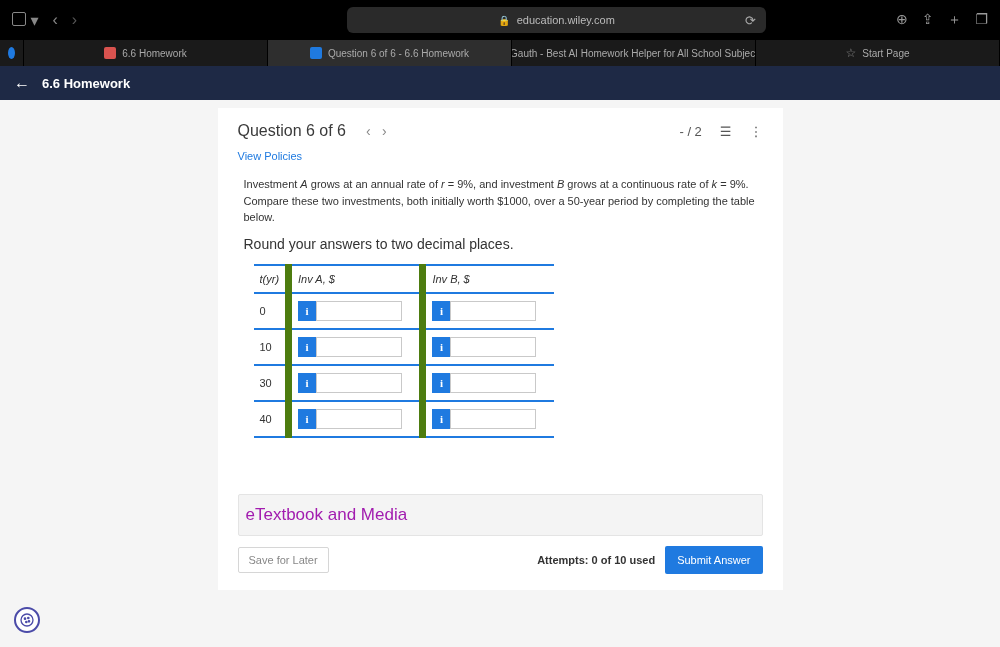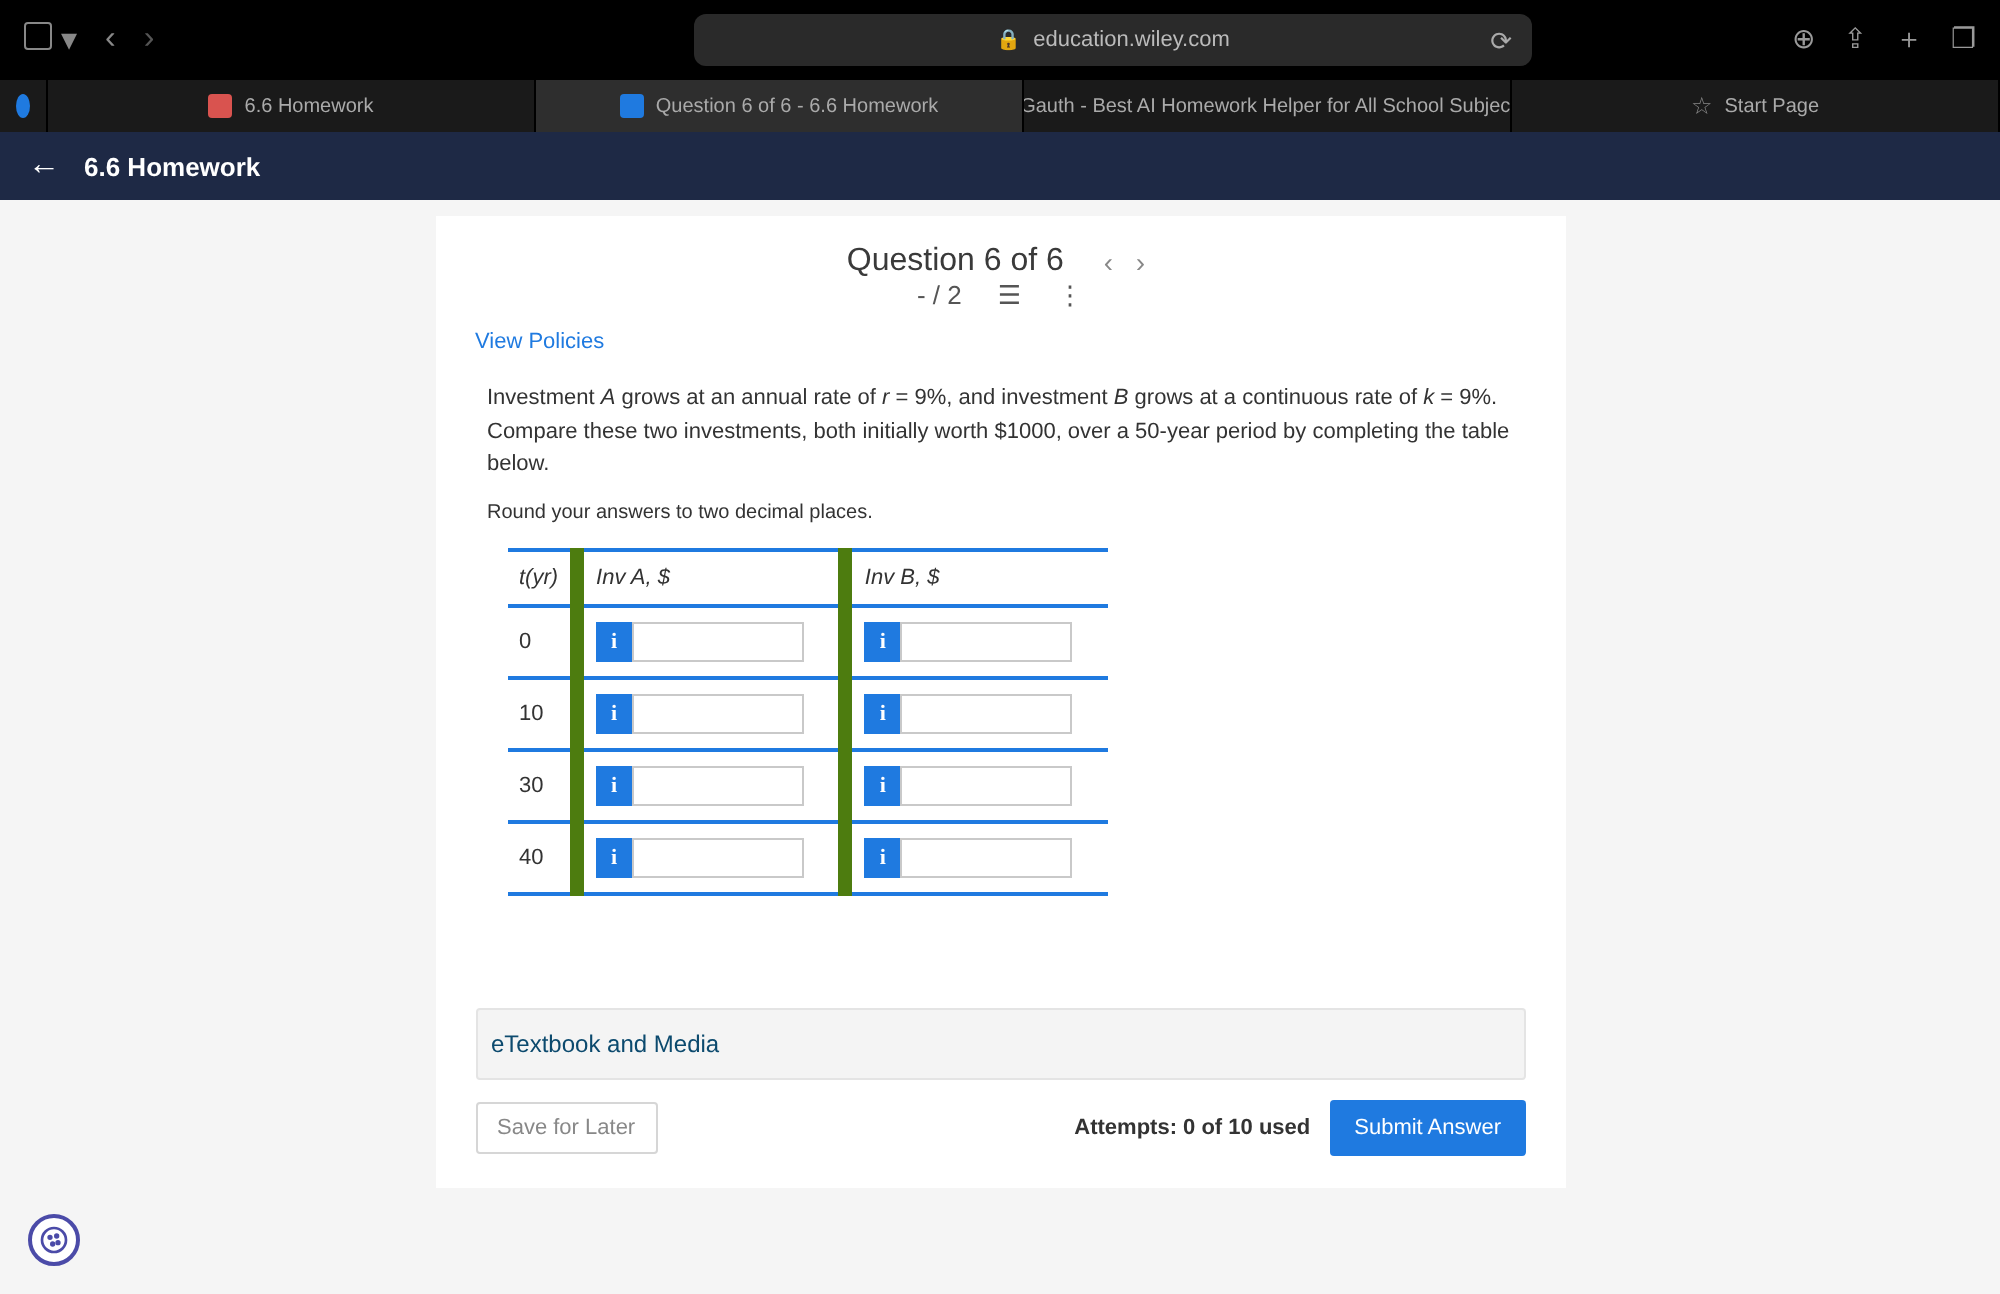--- a/index.html
+++ b/index.html
@@ -90,31 +90,30 @@
   width: 565px;
   padding: 14px 20px 16px 20px;
   font-size: 12px;
   color: #333;
 }
 .qheader {
   display: flex;
   align-items: center;
   justify-content: space-between;
   margin-bottom: 10px;
-  flex-direction: column;
 }
 .qheader .left { display: flex; align-items: center; gap: 16px; }
 .qheader .qtitle { font-size: 16px; color: #3a3a3a; }
 .qheader .qnav span { color: #888; font-size: 14px; padding: 0 4px; }
 .qheader .right { display: flex; align-items: center; gap: 18px; color: #555; font-size: 13px;}
 .policies { color: #1f7ae0; font-size: 11px; margin-bottom: 14px; }
 .attempt-title { font-weight: 700; font-size: 12px; color: #333; margin-bottom: 10px; }
 .problem-text { font-size: 11px; line-height: 1.5; color: #333; margin-bottom: 10px; padding: 0 6px;}
 .problem-text .var { font-style: italic; }
-.round-note { font-size: 10px; margin: 8px 0 12px 6px; }
+.round-note { font-size: 14px; margin: 8px 0 12px 6px; }
 table.inv {
   border-collapse: collapse;
   font-size: 11px;
   margin-left: 16px;
   width: 300px;
 }
 table.inv th, table.inv td {
   border-top: 2px solid #1f7ae0;
   padding: 7px 6px;
   text-align: left;
@@ -145,22 +144,22 @@
   width: 86px;
   height: 20px;
   border: 1px solid #c9c9c9;
   font-size: 11px;
   padding: 0 4px;
 }
 .etextbook {
   background: #f4f4f4;
   border: 1px solid #e4e4e4;
   padding: 10px 7px;
-  font-size: 12px;
-  color: #0c4a6e;
+  font-size: 17px;
+  color: #a21caf;
   margin-top: 56px;
   border-radius: 2px;
 }
 .footer-row {
   display: flex;
   align-items: center;
   justify-content: space-between;
   margin-top: 10px;
 }
 .save-later {

